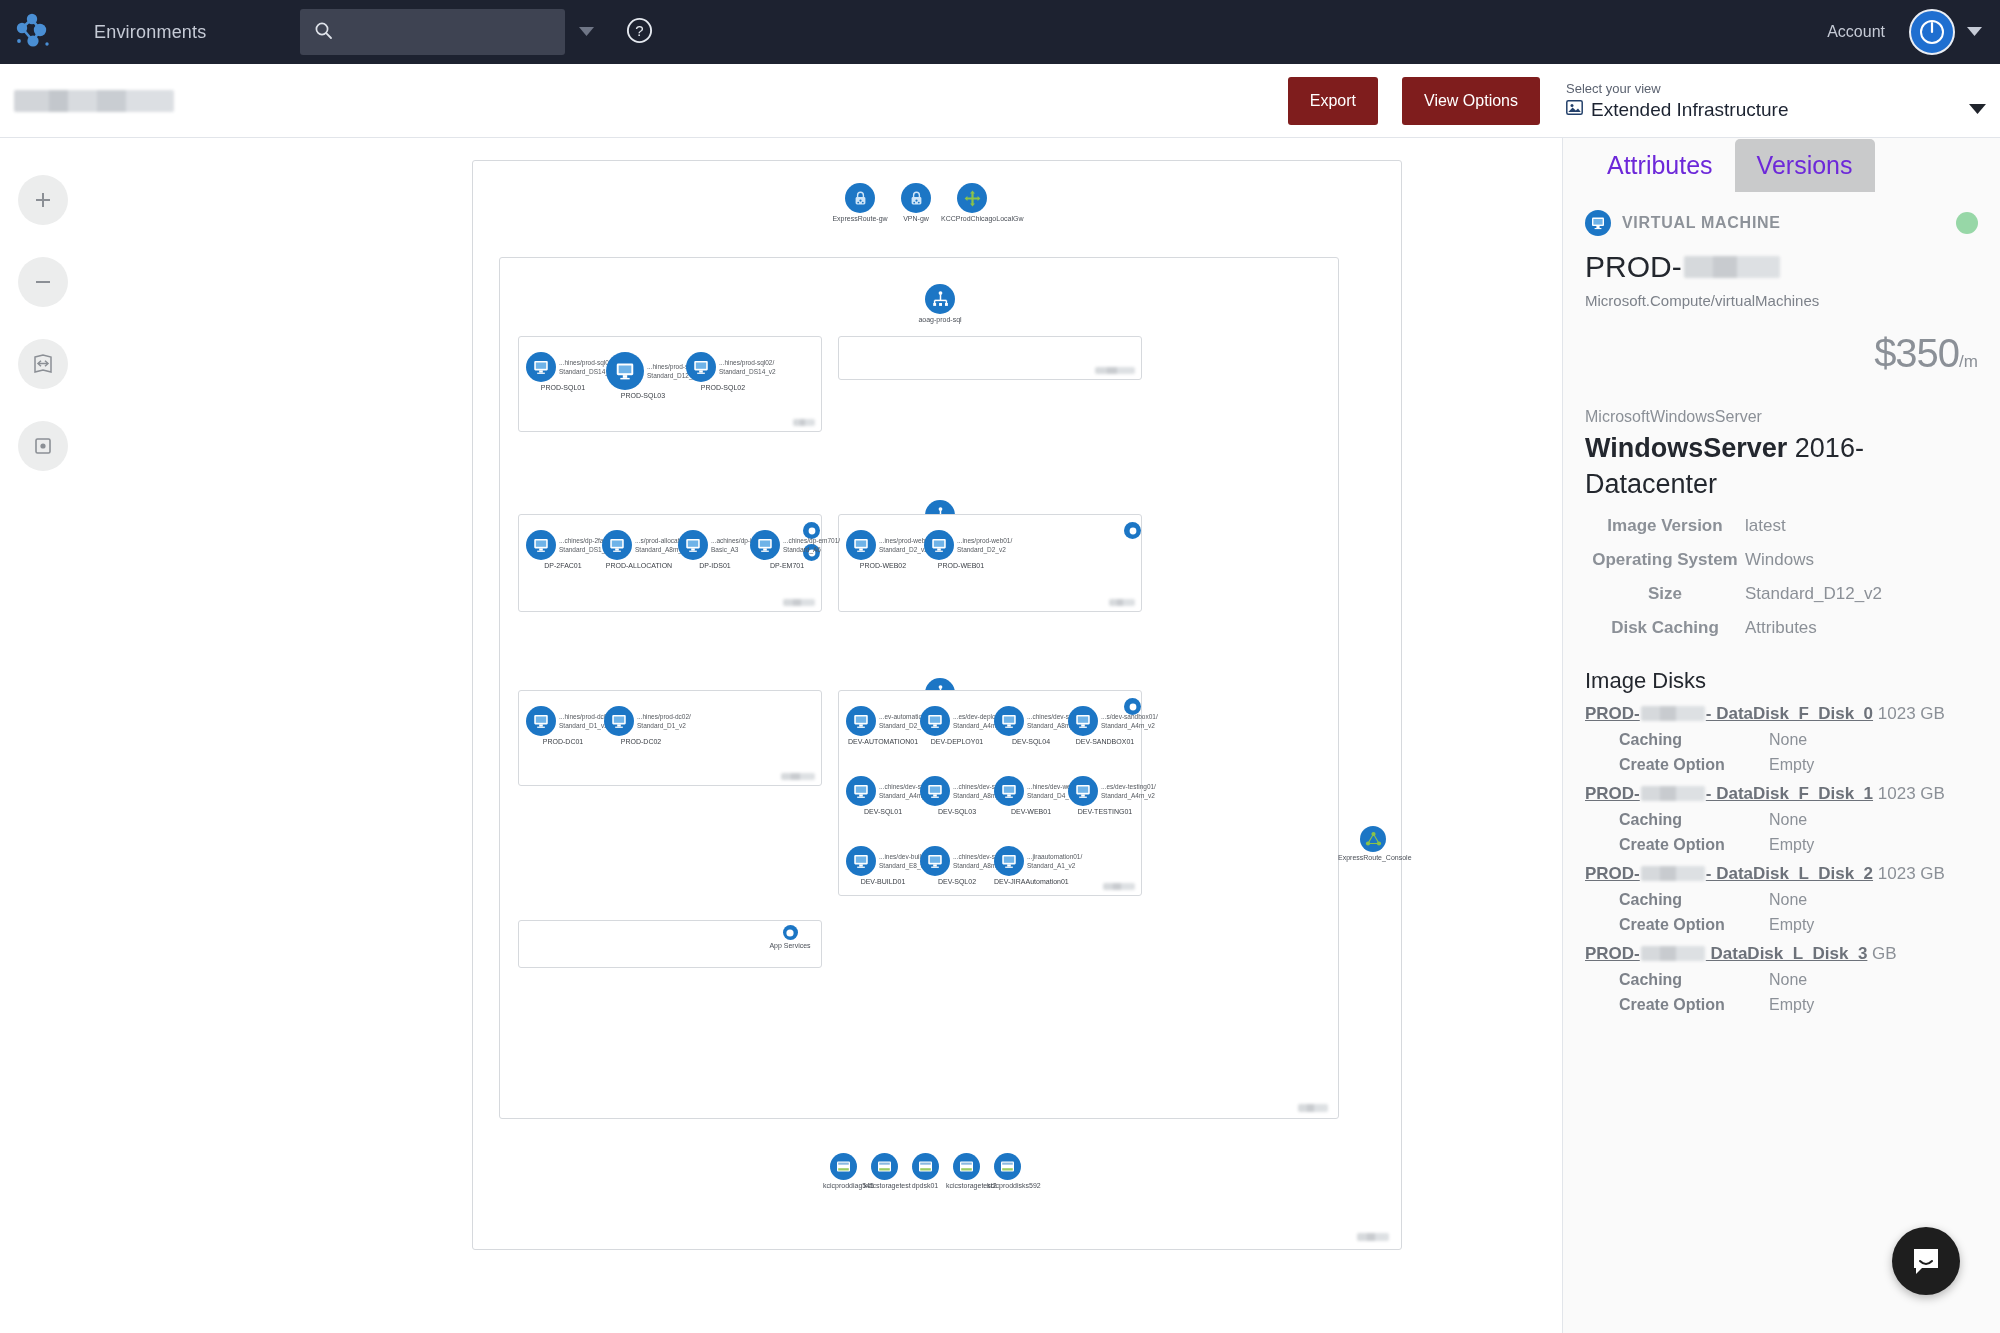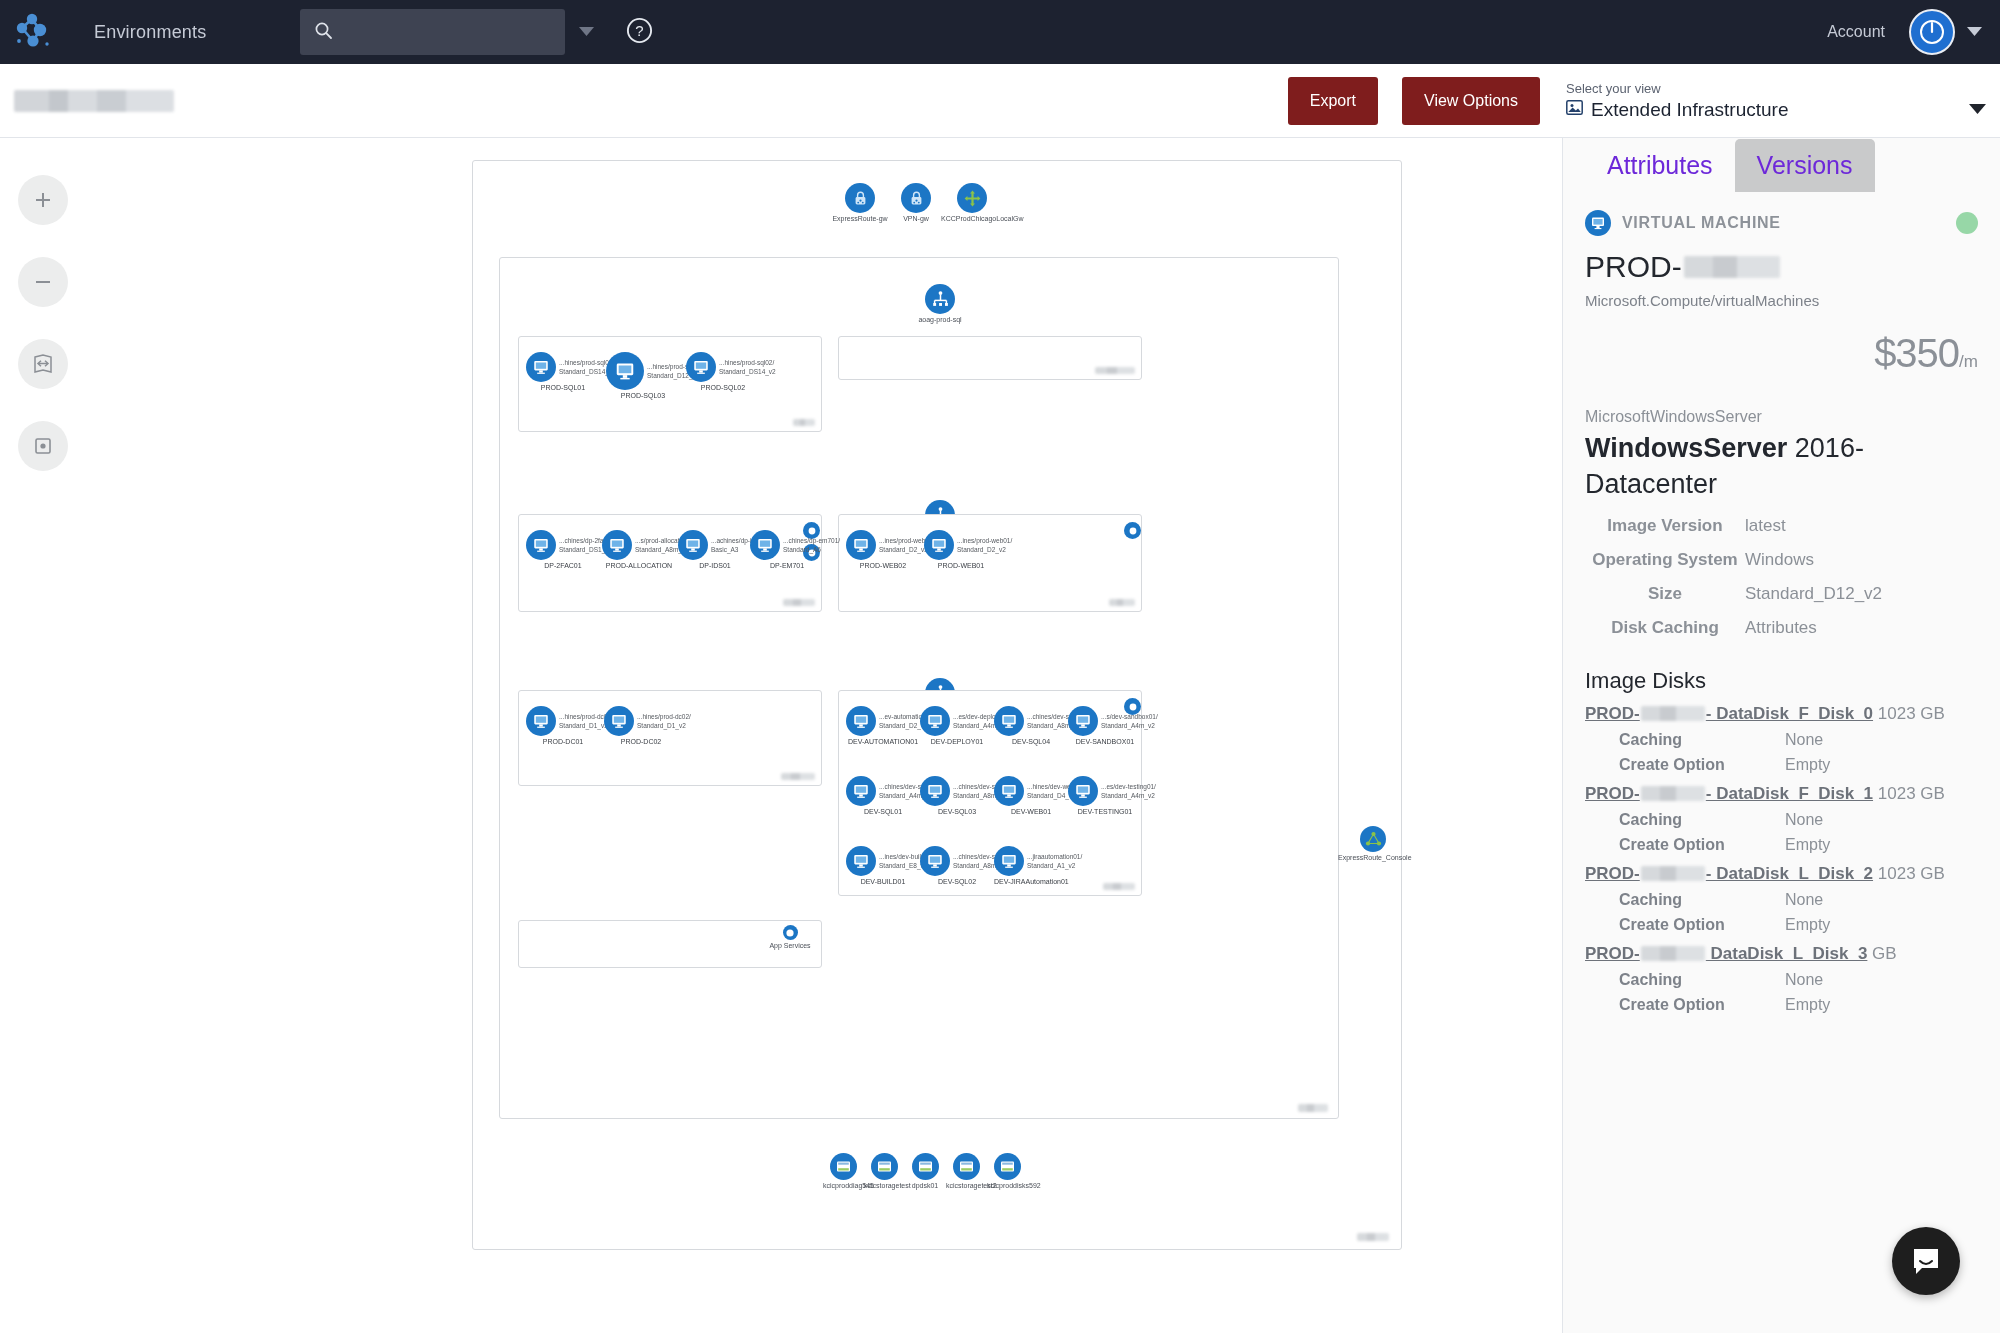--- a/index.html
+++ b/index.html
@@ -189,21 +189,21 @@
   .disk-link{
     color:#6d727a; text-decoration:underline; cursor:pointer; font-weight:bold;
   }
   .disk-redact{
     display:inline-block; width:64px; height:15px; vertical-align:-2px;
     border-radius:2px; margin:0 1px;
     background:linear-gradient(90deg,#d6d9dc 0 30%,#c8cbcf 30% 55%,#dde0e3 55% 100%);
     filter:blur(1.4px);
   }
   .disk-size{ color:#8b9097; font-weight:normal;text-align:center; }
-  .disk-kv{ display:flex; margin-top:7px; padding-left:34px;gap:16px; }
+  .disk-kv{ display:flex; margin-top:7px; padding-left:34px; }
   .disk-kv .k{ width:150px; font-size:16px; color:#7d828a; font-weight:bold; }
   .disk-kv .v{ font-size:16px; color:#8b9097; }
 
   .chat-bubble{
     position:absolute; right:40px; bottom:38px; width:68px; height:68px;
     border-radius:50%; background:#1e1e1e; display:flex; align-items:center;
     justify-content:center; cursor:pointer; z-index:60;
     box-shadow:0 3px 10px rgba(0,0,0,.28);
   }
 </style>

